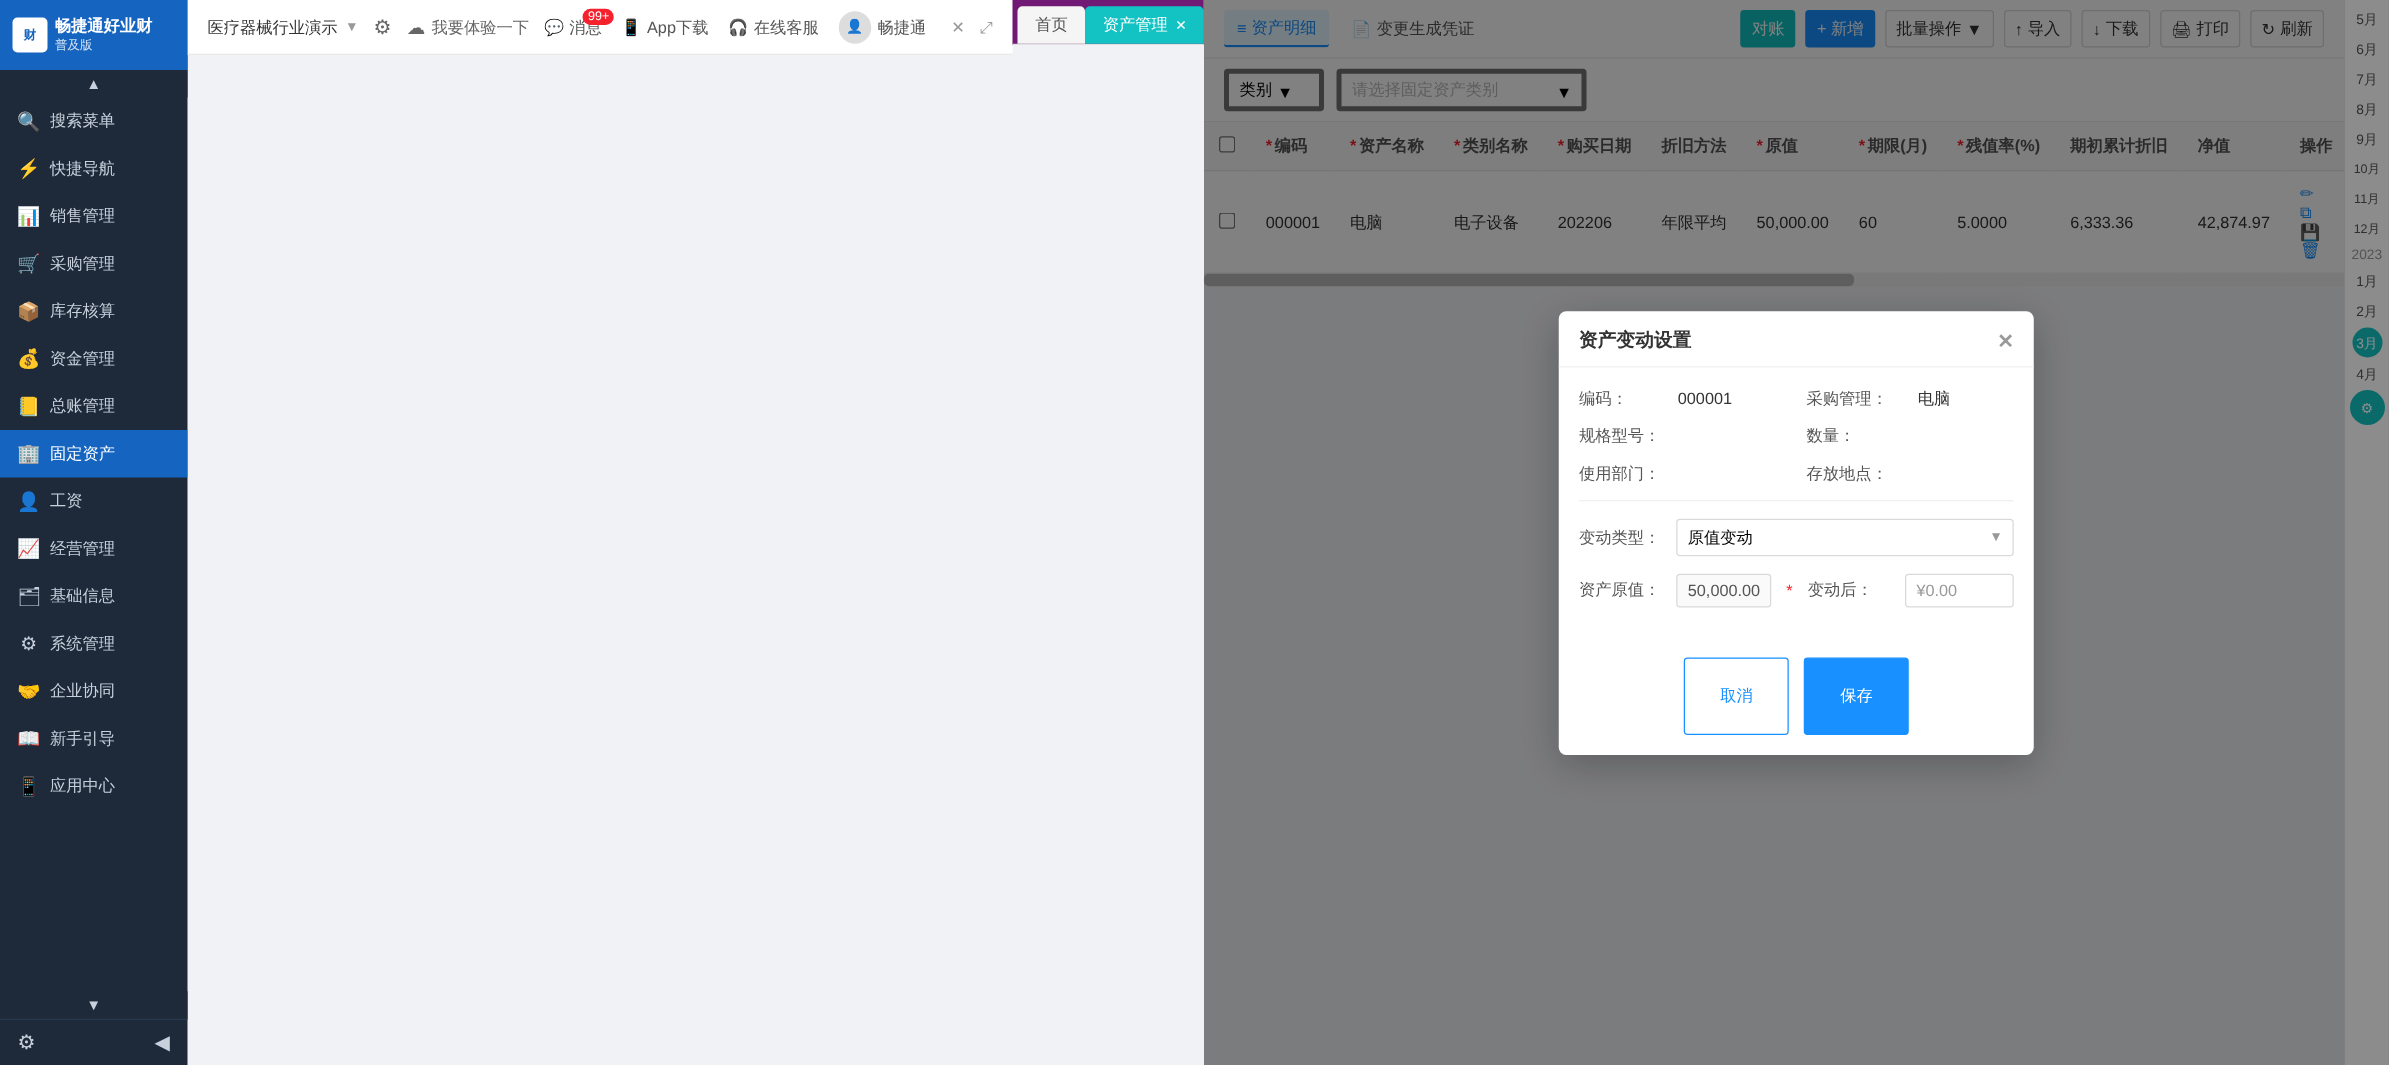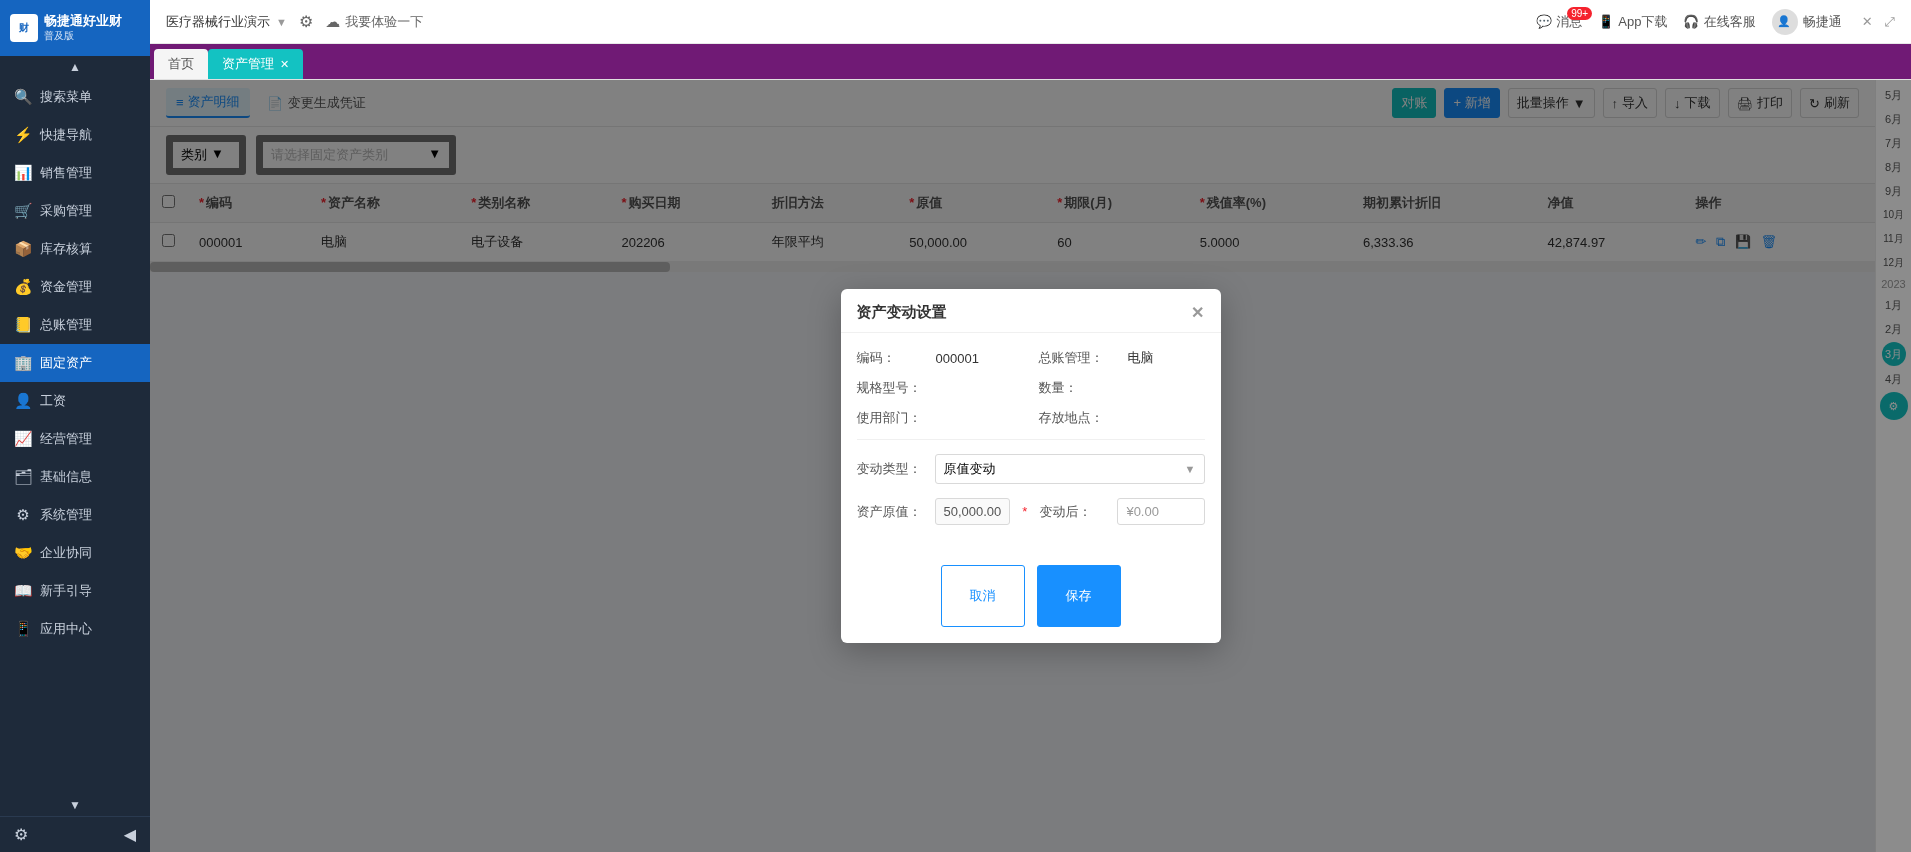--- a/index.html
+++ b/index.html
@@ -58,21 +58,21 @@
     .sidebar-bottom {
       display: flex;
       align-items: center;
       justify-content: space-between;
       padding: 8px 14px;
       border-top: 1px solid #2a3a50;
     }
     .sidebar-bottom-icon { cursor: pointer; color: #c8d0dc; font-size: 16px; }
 
     
-    .main { flex: 1; display: flex; flex-direction: column; overflow: hidden; }
+    .main { flex: 1; display: flex; flex-direction: row; overflow: hidden; }
 
     
     .topbar {
       background: #fff;
       height: 44px;
       display: flex;
       align-items: center;
       padding: 0 16px;
       border-bottom: 1px solid #e8e8e8;
       gap: 12px;
@@ -159,22 +159,22 @@
     
     .filter-bar {
       background: #fff;
       padding: 8px 16px;
       display: flex;
       align-items: center;
       gap: 10px;
       border-bottom: 1px solid #e8e8e8;
     }
     .filter-select {
-      display: flex; align-items: flex-start; gap: 4px;
-      border: 7px solid #737373;
+      display: flex; align-items: flex-end; gap: 4px;
+      border: 4px solid #737373;
       border-radius: 3px;
       padding: 4px 8px;
       background: #fff;
       cursor: pointer;
       font-size: 13px;
       min-width: 80px;
     }
     .filter-select-wide {
       min-width: 200px;
     }
@@ -539,21 +539,21 @@
           <span class="dialog-close">✕</span>
         </div>
         <div class="dialog-body">
 
           <div class="dialog-row">
             <div class="dialog-field">
               <span class="field-label">编码：</span>
               <span class="field-value">000001</span>
             </div>
             <div class="dialog-field">
-              <span class="field-label">总账管理：</span>
+              <span class="field-label">采购管理：</span>
               <span class="field-value">电脑</span>
             </div>
           </div>
           <div class="dialog-row">
             <div class="dialog-field">
               <span class="field-label">规格型号：</span>
               <span class="field-value"></span>
             </div>
             <div class="dialog-field">
               <span class="field-label">数量：</span>

